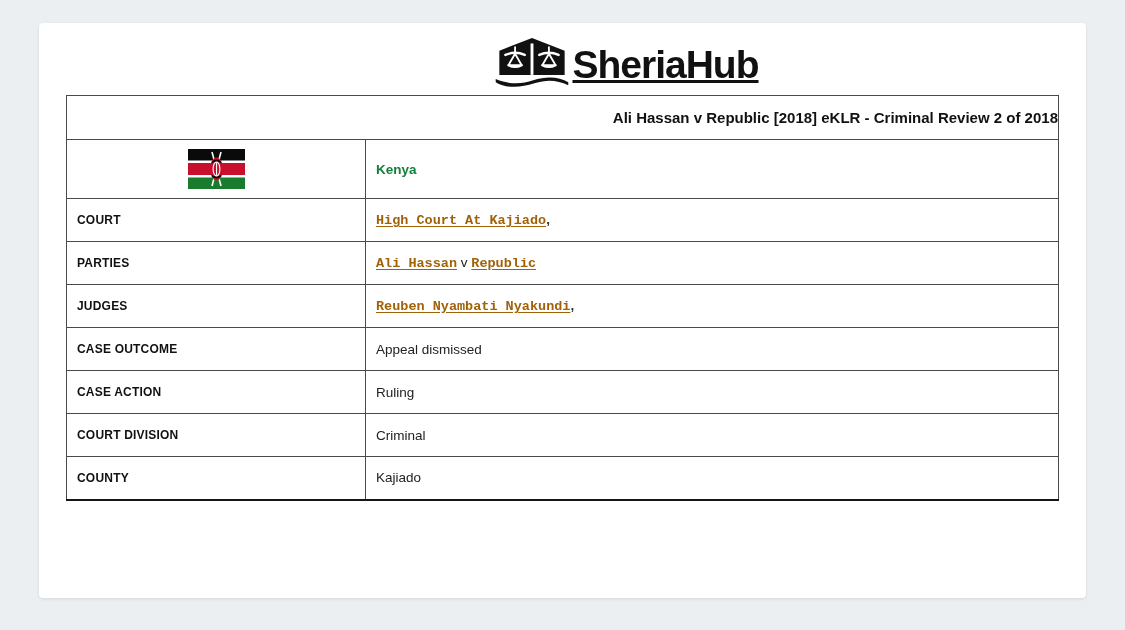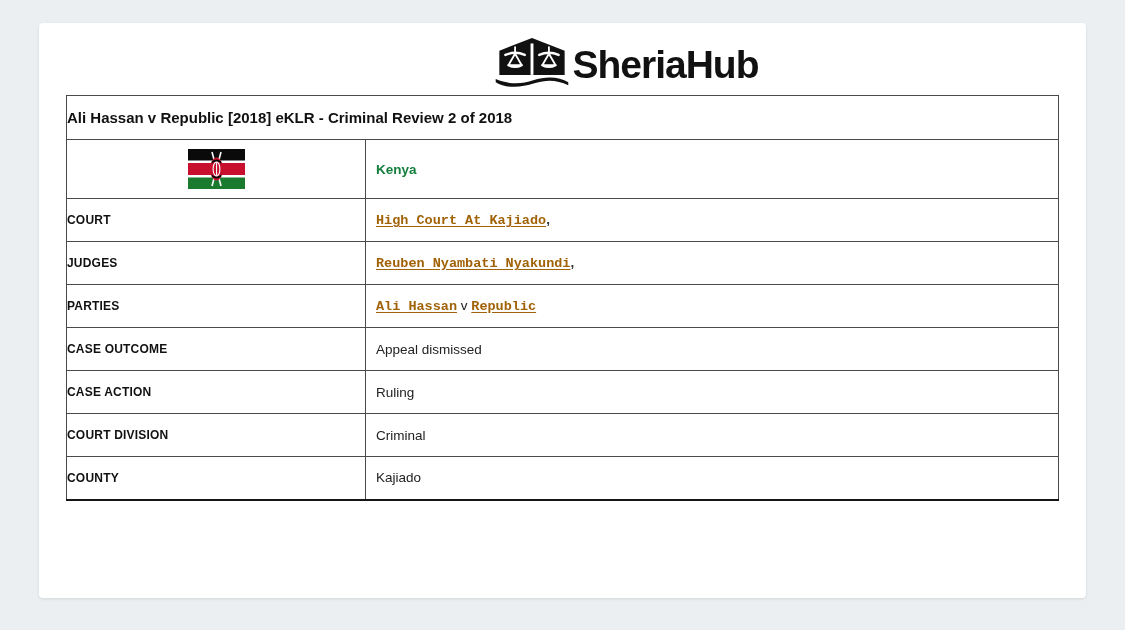--- a/index.html
+++ b/index.html
@@ -30,53 +30,55 @@
     align-items: center;
     transform: translateX(63px);
   }
   .logo-icon { width: 80px; height: 52px; display: block; }
   .brand-text {
     font-size: 39px;
     font-weight: 800;
     color: #111111;
     letter-spacing: -1px;
     line-height: 1;
+    text-decoration: underline;
   }
   
   table.case-table {
     margin-left: 27px;
     margin-top: 5px;
     width: 993px;
     border-collapse: collapse;
     border: 1px solid #4a4a4a;
     border-bottom: 2px solid #161616;
   }
   .case-table td {
     border: 1px solid #4a4a4a;
     vertical-align: middle;
   }
   .title-row { height: 44px; }
   .title-cell {
-    text-align: left;
+    text-align: right;
     font-weight: bold;
     font-size: 15px;
     color: #111111;
   }
   .flag-row { height: 59px; }
   .flag-cell { width: 299px; text-align: center; }
   .flag-cell svg { vertical-align: middle; }
   .country-cell {
     font-weight: bold;
     font-size: 13.5px;
     color: #15803d;
     padding-left: 10px;
   }
   .data-row { height: 43px; }
   .label-cell {
     width: 299px;
+    padding-left: 10px;
     font-weight: bold;
     font-size: 12px;
     letter-spacing: 0.2px;
     color: #111111;
   }
   .value-cell {
     padding-left: 10px;
     font-size: 13.5px;
     color: #222222;
   }
@@ -140,26 +142,26 @@
           </svg>
         </td>
         <td class="country-cell">Kenya</td>
       </tr>
 
     <tr class="data-row">
           <td class="label-cell">COURT</td>
           <td class="value-cell"><a href="#" class="cell-link">High Court At Kajiado</a><span class="bold-text">,</span></td>
         </tr>
         <tr class="data-row">
+          <td class="label-cell">PARTIES</td>
+          <td class="value-cell"><a href="#" class="cell-link">Ali Hassan</a><span> v </span><a href="#" class="cell-link">Republic</a></td>
+        </tr>
+        <tr class="data-row">
           <td class="label-cell">JUDGES</td>
           <td class="value-cell"><a href="#" class="cell-link">Reuben Nyambati Nyakundi</a><span class="bold-text">,</span></td>
-        </tr>
-        <tr class="data-row">
-          <td class="label-cell">PARTIES</td>
-          <td class="value-cell"><a href="#" class="cell-link">Ali Hassan</a><span> v </span><a href="#" class="cell-link">Republic</a></td>
         </tr>
         <tr class="data-row">
           <td class="label-cell">CASE OUTCOME</td>
           <td class="value-cell"><span>Appeal dismissed</span></td>
         </tr>
         <tr class="data-row">
           <td class="label-cell">CASE ACTION</td>
           <td class="value-cell"><span>Ruling</span></td>
         </tr>
         <tr class="data-row">

